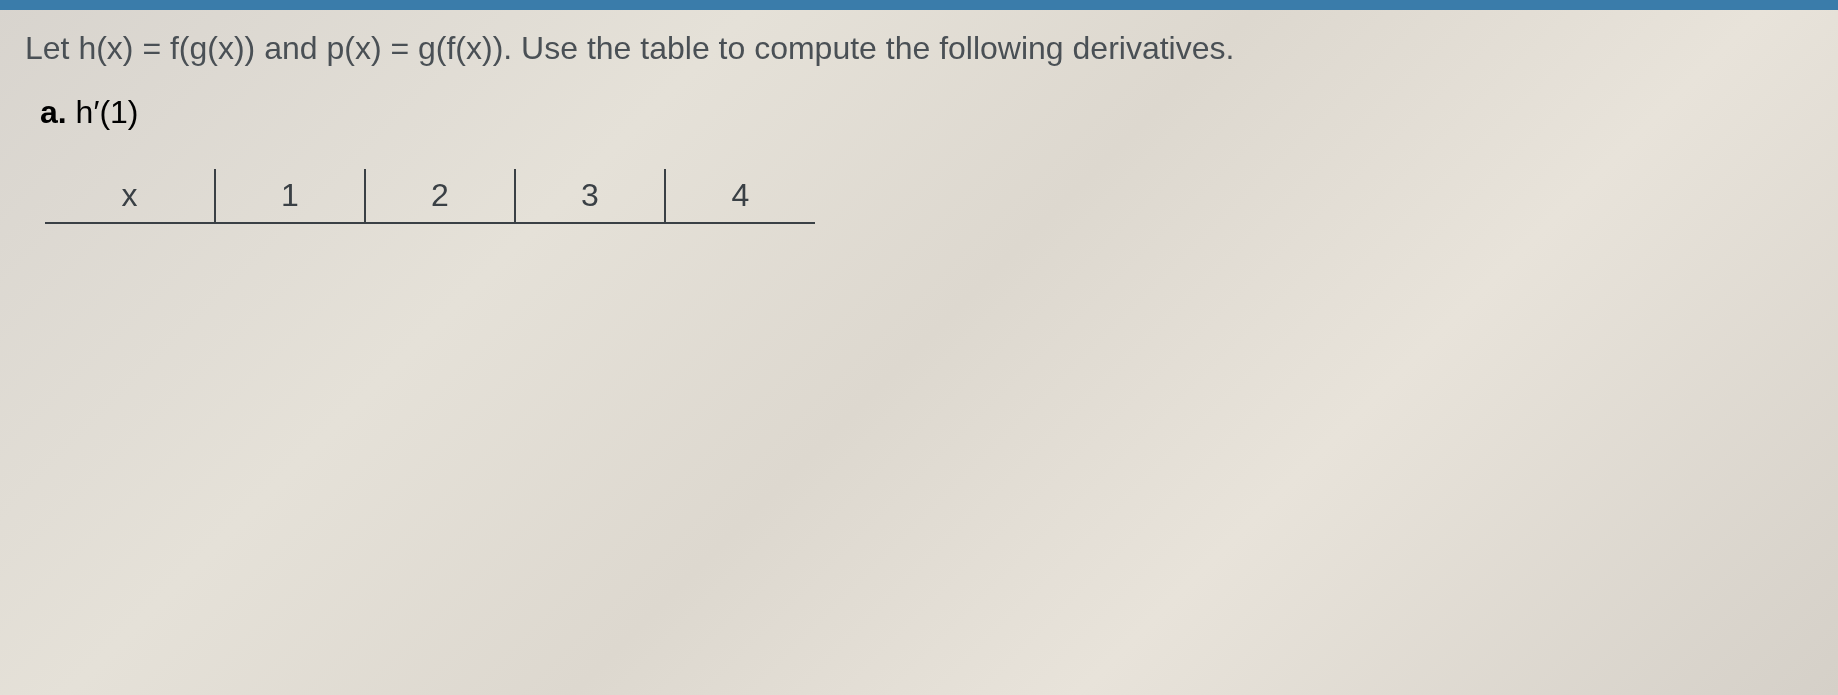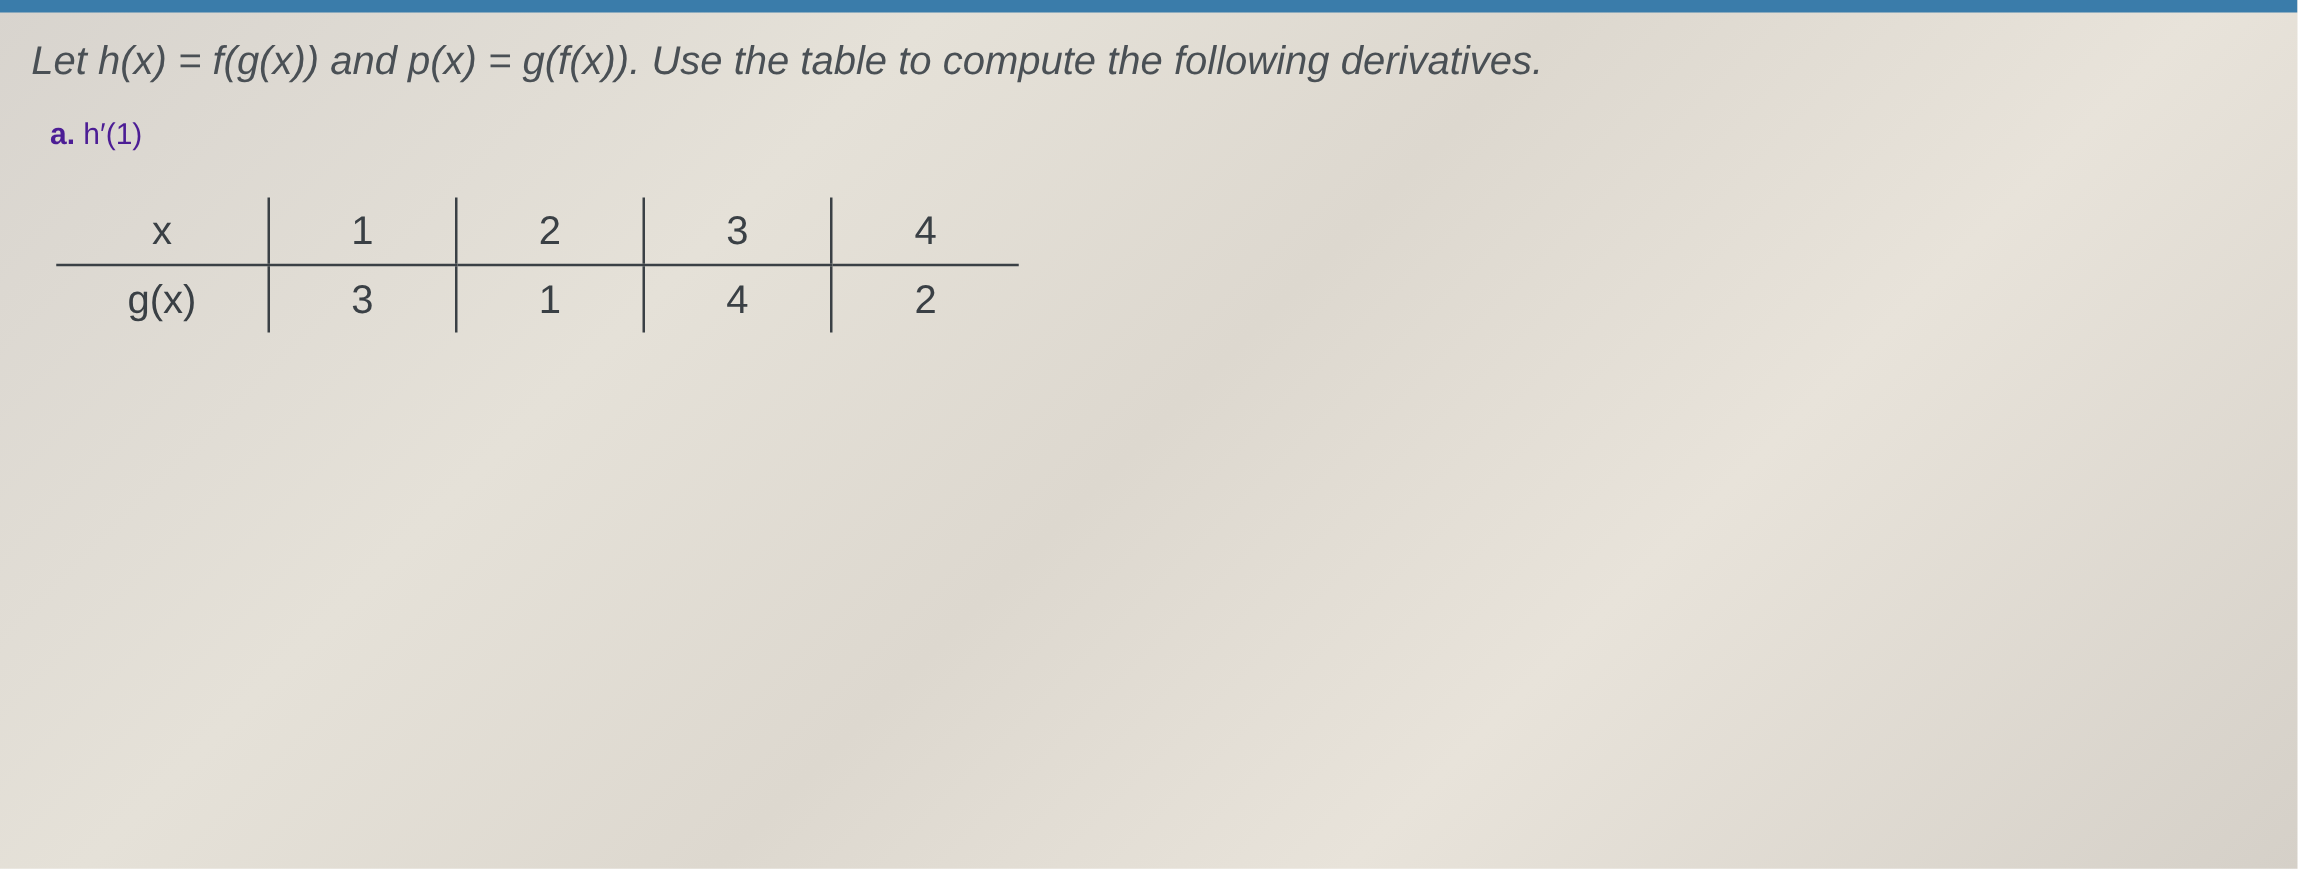--- a/index.html
+++ b/index.html
@@ -23,29 +23,28 @@
       top: 0;
       left: 0;
       right: 0;
       height: 10px;
       background: #3a7caa;
     }
     .prompt {
       font-size: 32px;
       margin-bottom: 25px;
       color: #4a5055;
-      font-style: italic;
     }
     .questions {
       margin-left: 15px;
       margin-bottom: 35px;
     }
     .question {
-      font-size: 24px;
-      color: #4c1d95;
+      font-size: 32px;
+      color: #000000;
       line-height: 1.3;
     }
     .question b {
       font-weight: bold;
     }
     table {
       border-collapse: collapse;
       font-size: 32px;
       color: #3a4045;
       margin-left: 20px;
@@ -102,21 +101,14 @@
   <thead>
     <tr>
       <th>x</th>
       <th>1</th>
       <th>2</th>
       <th>3</th>
       <th>4</th>
     </tr>
   </thead>
   <tbody>
-    <tr>
-      <td>g(x)</td>
-      <td>3</td>
-      <td>1</td>
-      <td>4</td>
-      <td>2</td>
-    </tr>
   </tbody>
 </table>
 
 </body></html>

